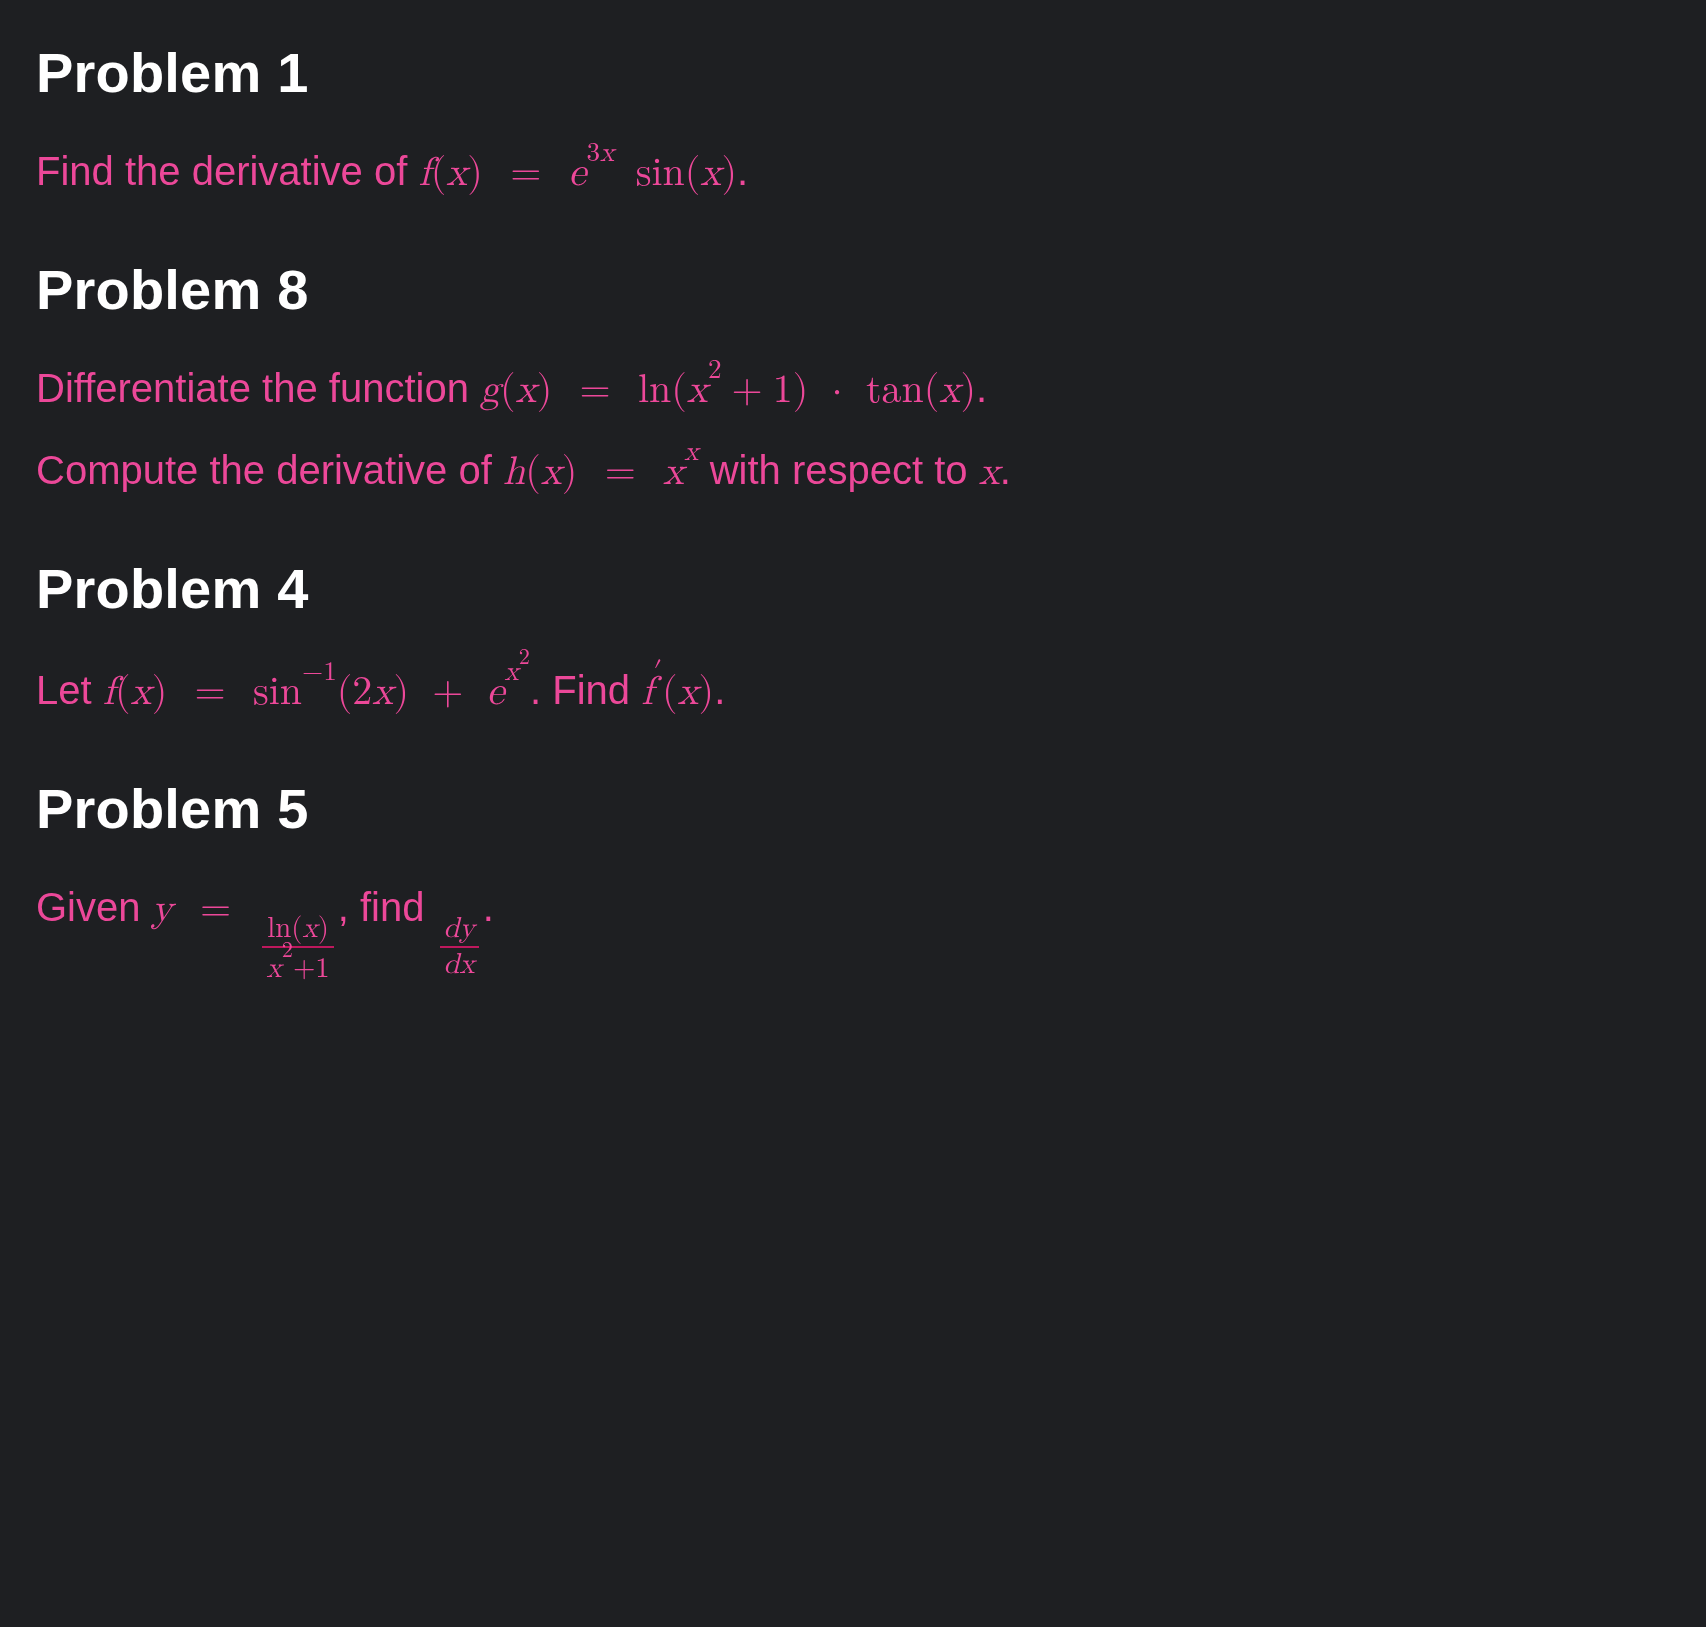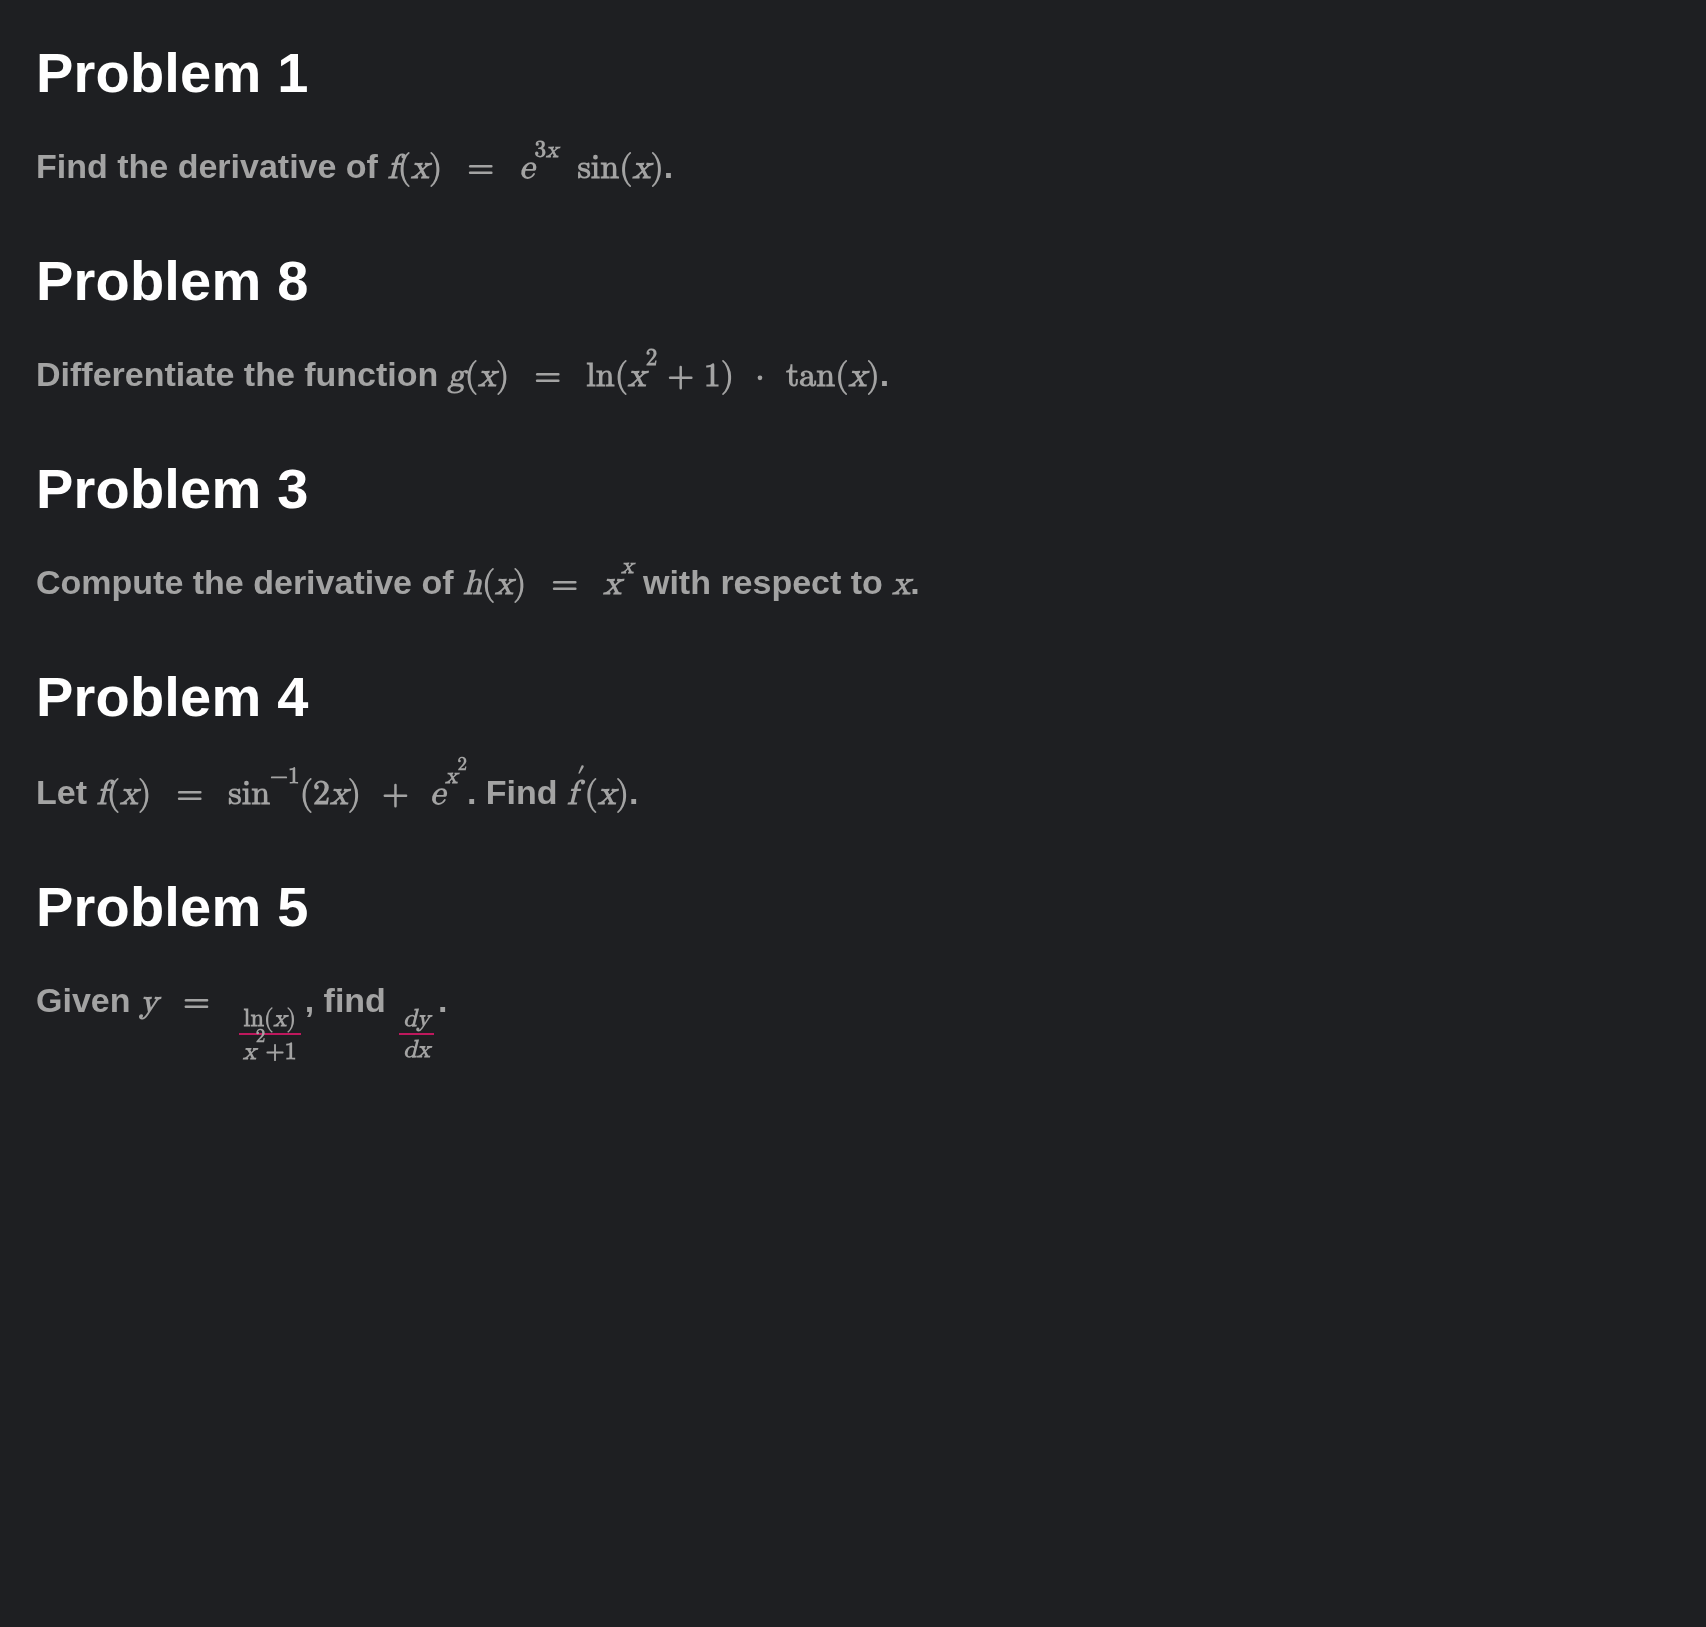--- a/index.html
+++ b/index.html
@@ -18,23 +18,23 @@
   }
   .problem-heading {
     font-size: 56px;
     font-weight: 700;
     color: #ffffff;
     margin: 54px 0 36px 0;
     letter-spacing: 0.2px;
   }
   .problem-heading:first-child { margin-top: 0; }
   .problem-body {
-    font-size: 34px;
-    font-weight: 700;
-    color: #a3a3a3;
+    font-size: 40px;
+    font-weight: 400;
+    color: #ec4899;
     line-height: 1.5;
     margin: 0 0 20px 0;
   }
   
   .math {
     font-family: "Latin Modern Math", "STIX Two Math", "Cambria Math", "Times New Roman", serif;
     font-style: italic;
     white-space: nowrap;
   }
   .math .rm { font-style: normal; }
@@ -81,21 +81,20 @@
   <p class="problem-body">
     <span>Differentiate the function </span>
     <span class="math">
       <span>g</span><span class="rm">(</span><span>x</span><span class="rm">)</span>
       <span class="eq">=</span>
       <span class="fn">ln</span><span class="rm">(</span><span>x</span><sup class="rm">2</sup><span class="op">+</span><span class="rm">1</span><span class="rm">)</span>
       <span class="op">·</span>
       <span class="fn">tan</span><span class="rm">(</span><span>x</span><span class="rm">)</span></span><span>.</span>
   </p>
 
-  <h2 class="problem-heading">Problem 3</h2>
   <p class="problem-body">
     <span>Compute the derivative of </span>
     <span class="math">
       <span>h</span><span class="rm">(</span><span>x</span><span class="rm">)</span>
       <span class="eq">=</span>
       <span>x</span><sup>x</sup></span><span> with respect to </span><span class="math">x</span><span>.</span>
   </p>
 
   <h2 class="problem-heading">Problem 4</h2>
   <p class="problem-body">

